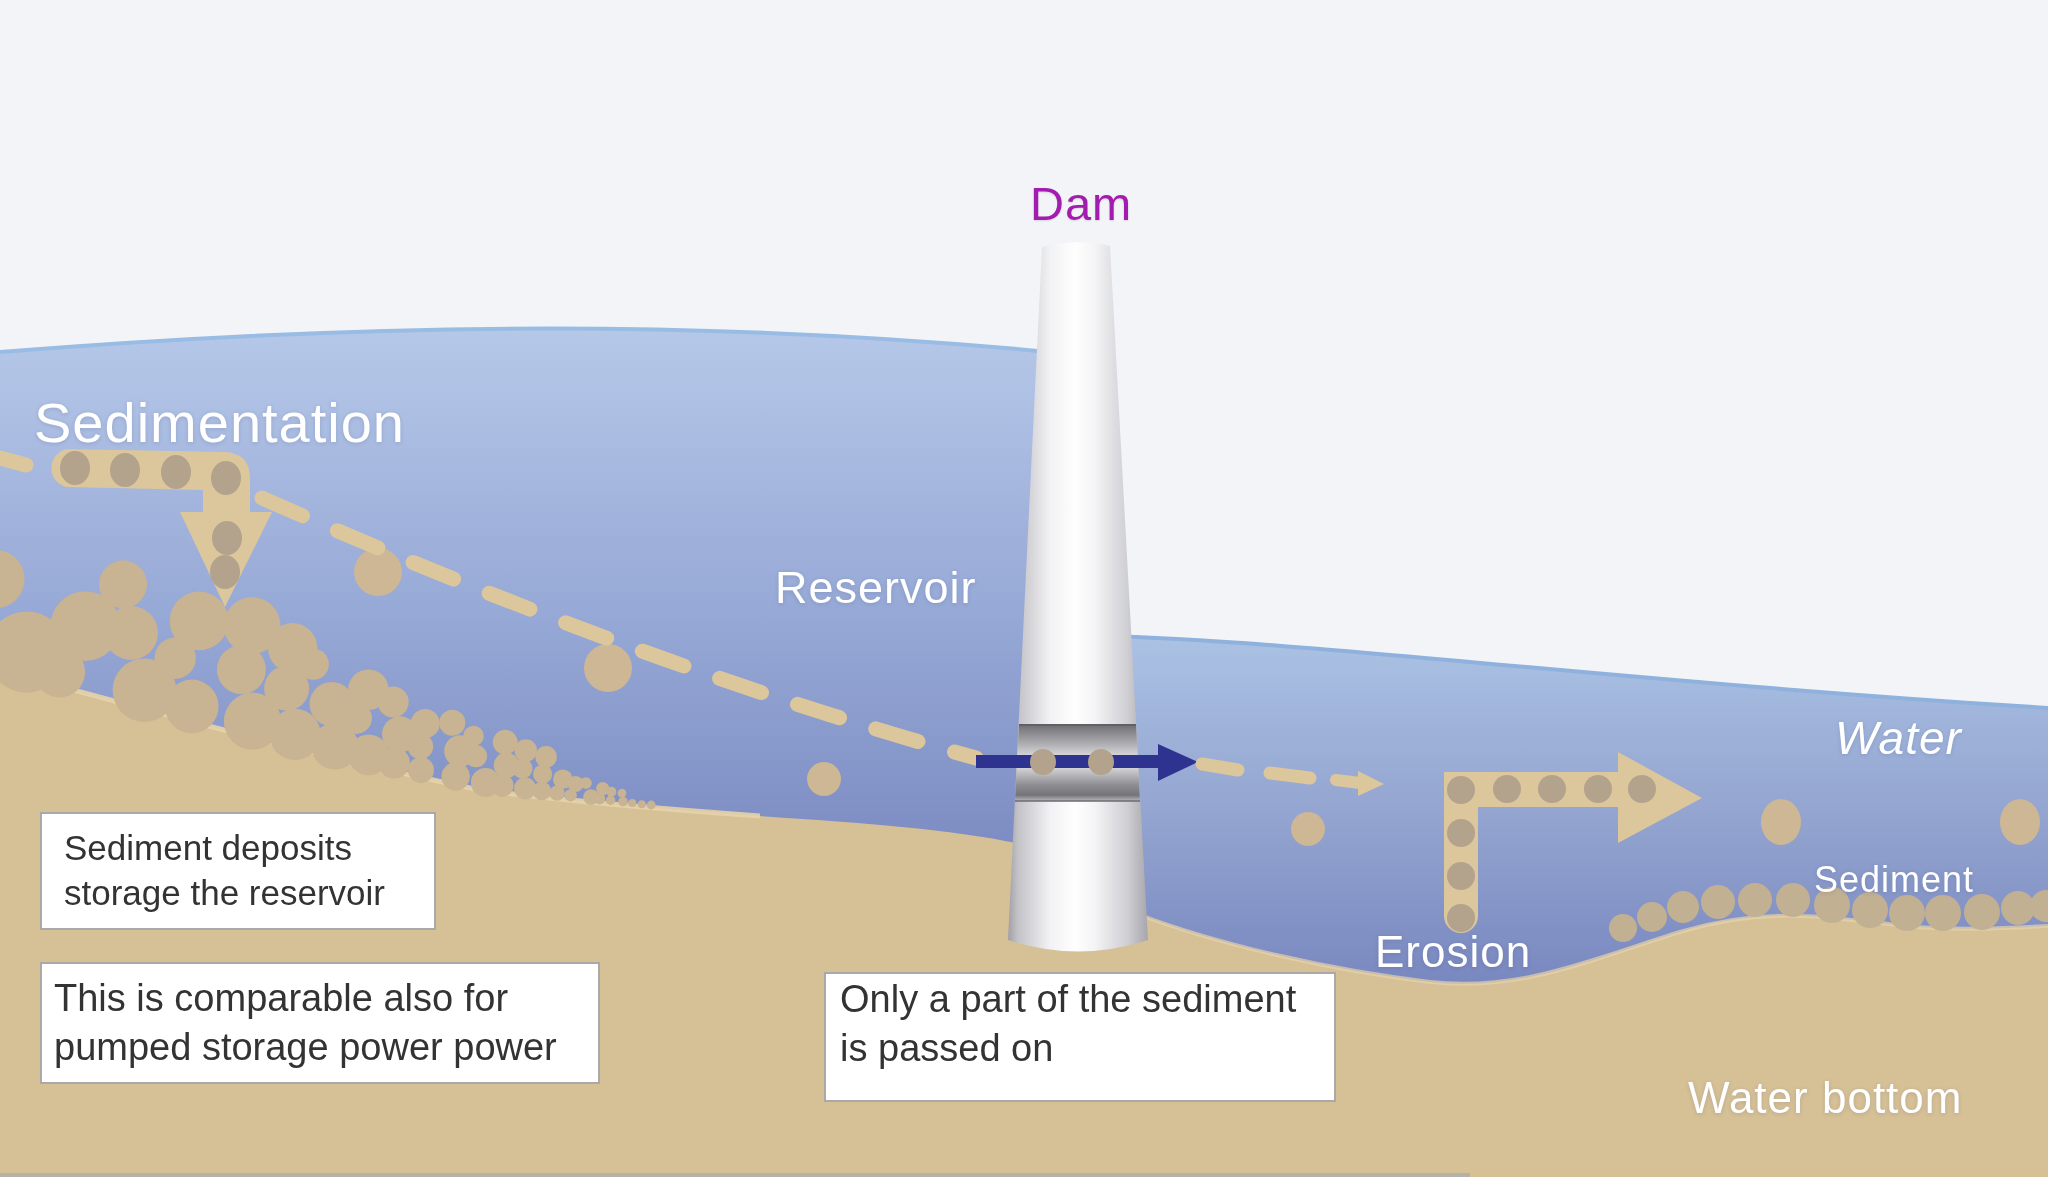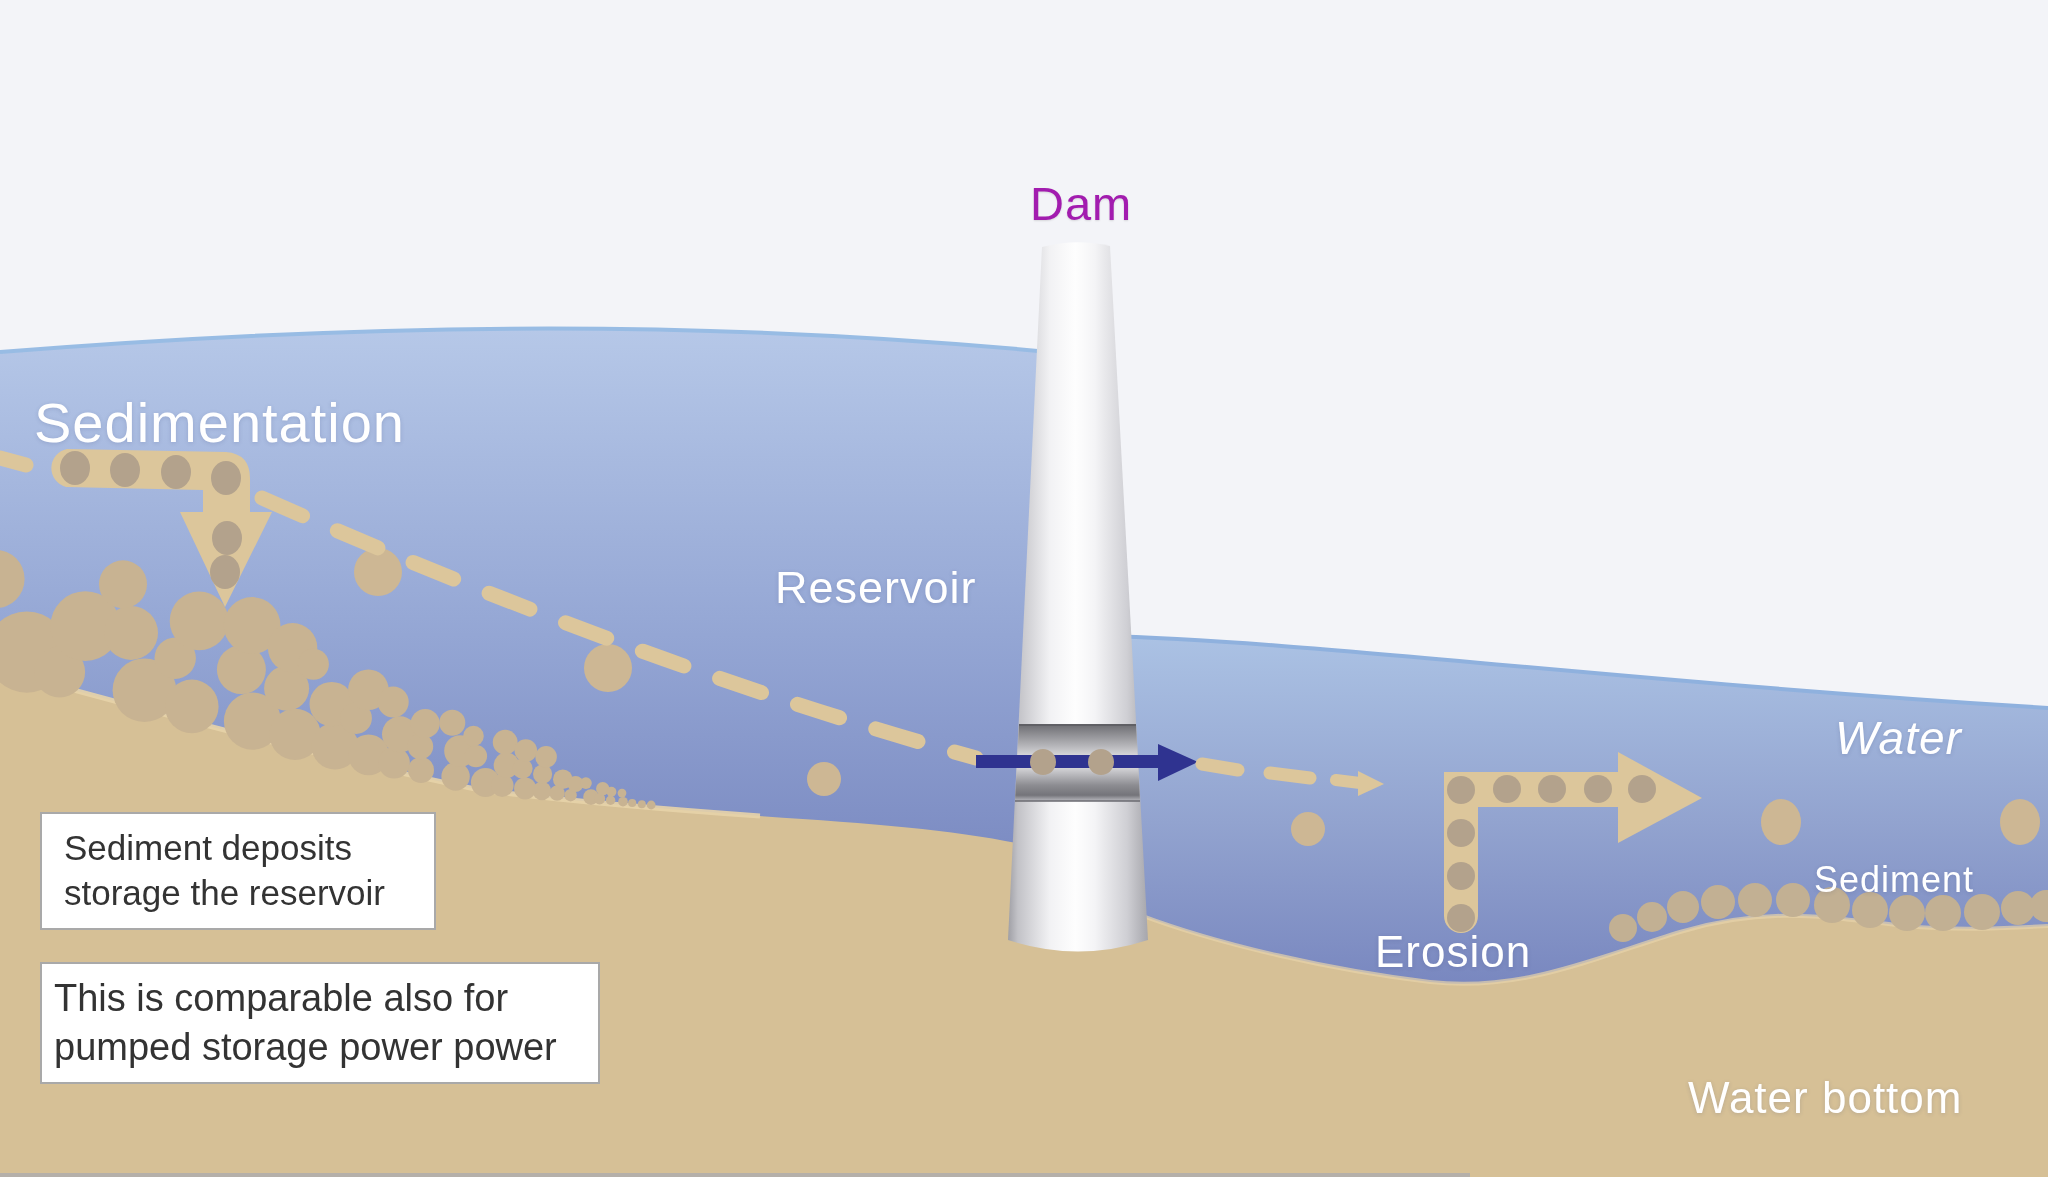--- a/index.html
+++ b/index.html
@@ -221,13 +221,17 @@
   <div class="scene-label" id="lbl-water-bottom">Water bottom</div>
 
   <div class="callout" id="box-deposits">
     <span class="line">Sediment deposits</span>
     <span class="line">storage the reservoir</span>
   </div>
   <div class="callout" id="box-pumped">
     <span class="line">This is comparable also for</span>
     <span class="line">pumped storage power power</span>
   </div>
+  <div class="callout" id="box-passed">
+    <span class="line">Only a part of the sediment</span>
+    <span class="line">is passed on</span>
+  </div>
 </div>
 
 </body></html>

